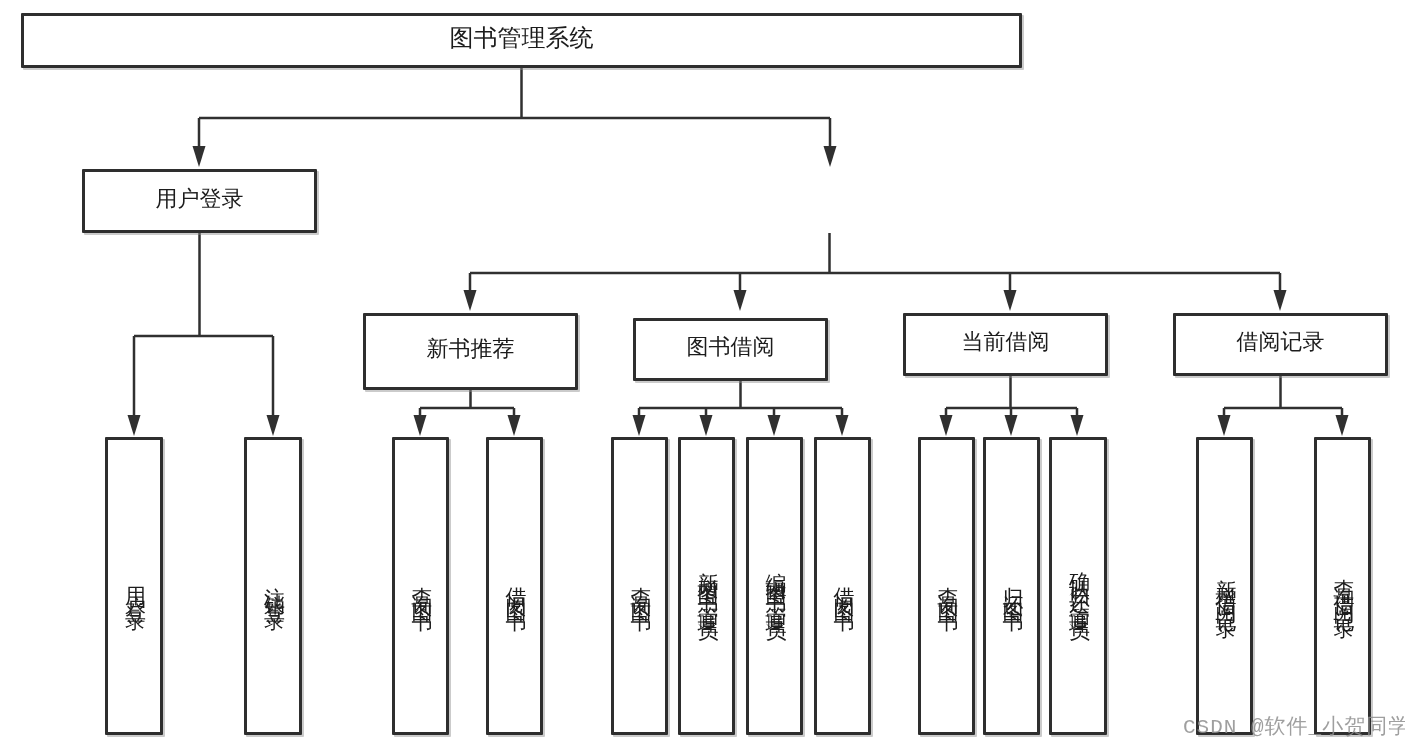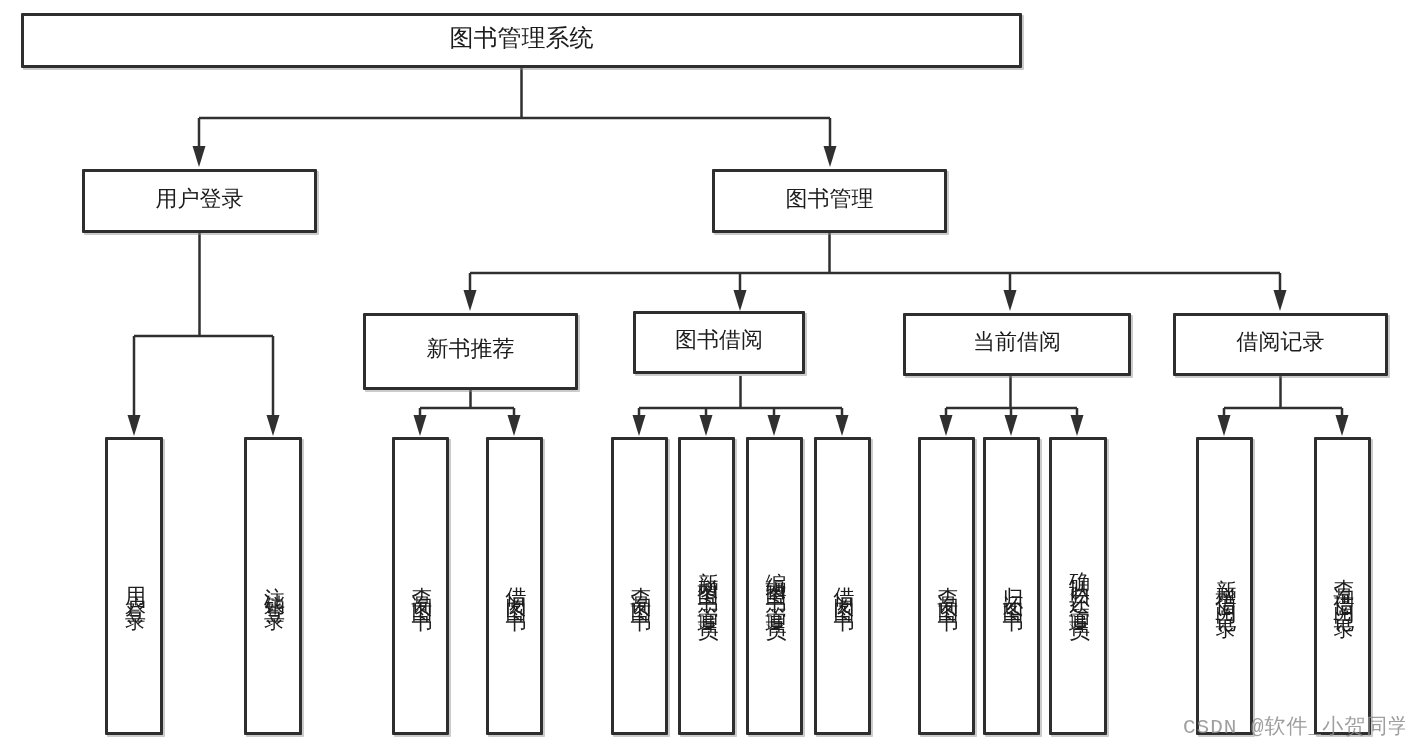--- a/index.html
+++ b/index.html
@@ -64,31 +64,28 @@
     </g>
   </svg>
 
   <div class="box root" style="left:21px;top:13px;width:1001px;height:55px;">
     <span>图书管理系统</span>
   </div>
 
   <div class="box" style="left:82px;top:169px;width:235px;height:64px;">
     <span>用户登录</span>
   </div>
-  <div class="box" style="left:712px;top:169px;width:235px;height:64px;">
-    <span>图书管理</span>
-  </div>
 
   <div class="box" style="left:363px;top:313px;width:215px;height:77px;">
     <span>新书推荐</span>
   </div>
-  <div class="box" style="left:633px;top:311px;width:172px;height:63px;">
+  <div class="box" style="left:633px;top:318px;width:195px;height:63px;">
     <span>图书借阅</span>
   </div>
-  <div class="box" style="left:903px;top:313px;width:228px;height:63px;align-items:center;">
+  <div class="box" style="left:903px;top:313px;width:205px;height:63px;align-items:center;">
     <span>当前借阅</span>
   </div>
   <div class="box" style="left:1173px;top:313px;width:215px;height:63px;">
     <span>借阅记录</span>
   </div>
 
   <div class="box" style="left:105px;top:437px;width:58px;height:298px;">
     <span class="vlabel">用户登录</span>
   </div>
   <div class="box" style="left:244px;top:437px;width:58px;height:298px;">

